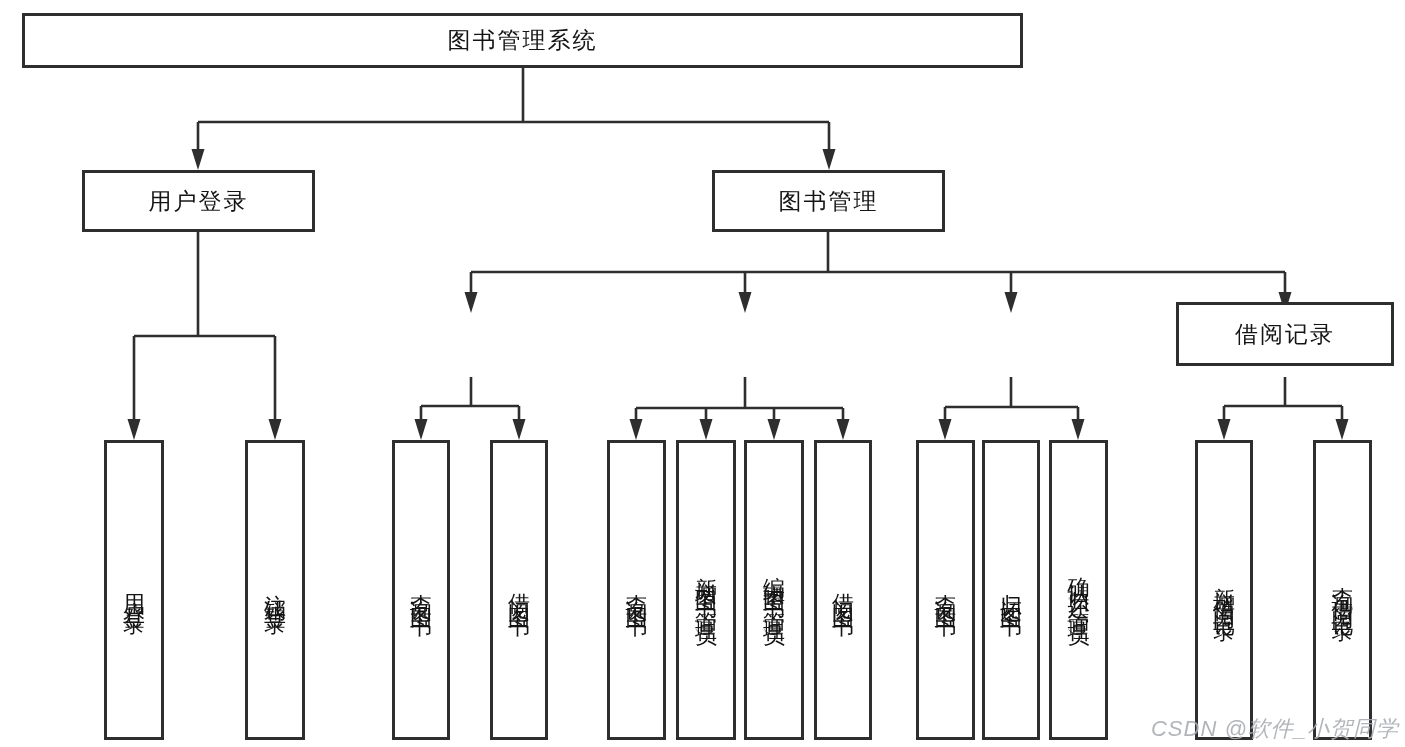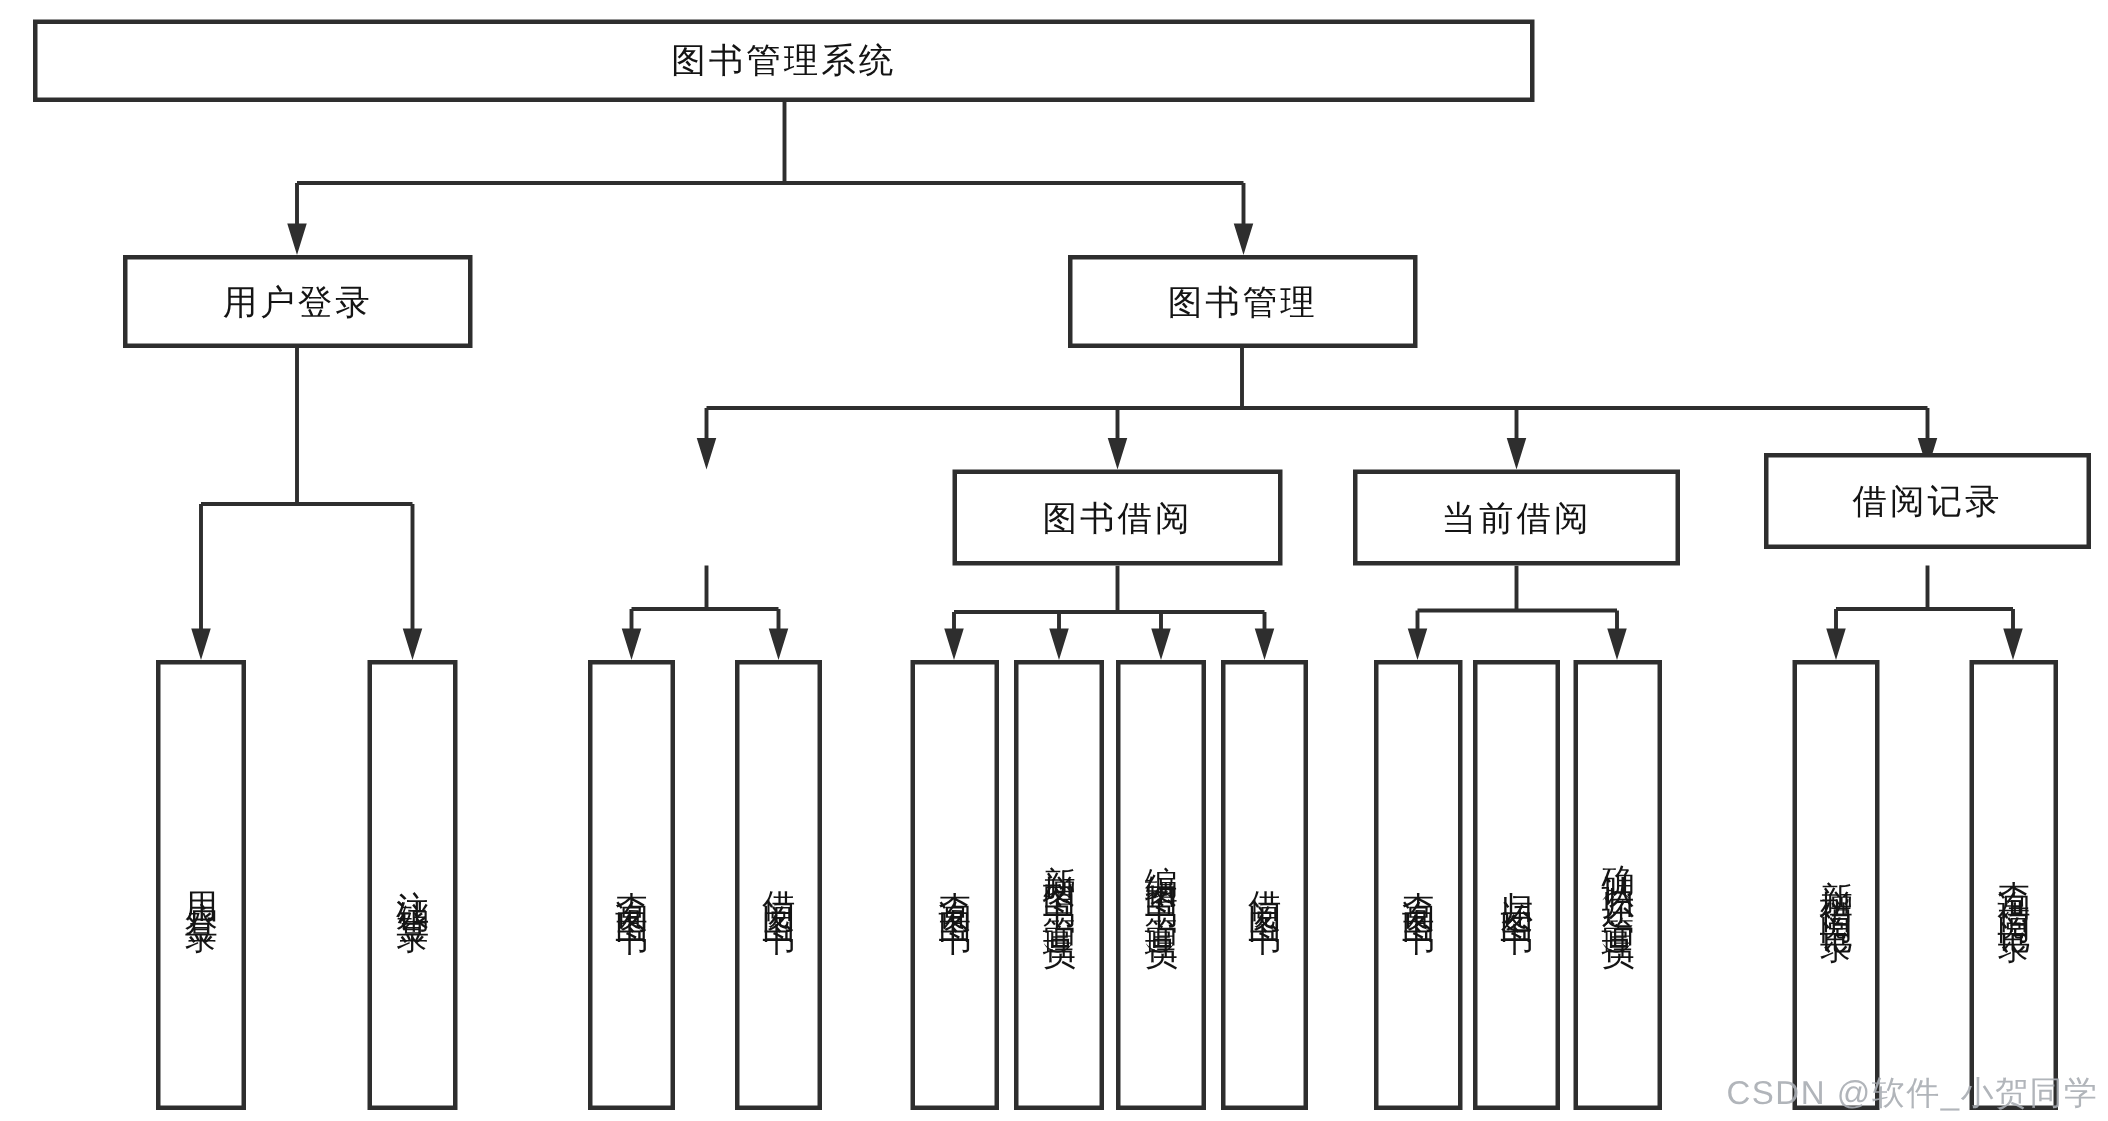--- a/index.html
+++ b/index.html
@@ -35,20 +35,21 @@
     line-height:1.1;
     white-space:nowrap;
   }
   .watermark{
     position:absolute;
     right:6px;bottom:3px;
     font-size:22px;
     color:#a9adb3;
     opacity:.9;
     letter-spacing:1px;
+    font-style:italic;
   }
 </style>
 </head>
 <body>
 
 <div id="canvas">
 
   <svg id="wires" viewBox="0 0 1405 747" xmlns="http://www.w3.org/2000/svg">
     <path fill="none" stroke="#2e2e2e" stroke-width="2.6" d="M523,68 V122 M198,122 H829 M198,122 V152 M829,122 V152
              M198,232 V336 M134,336 H275 M134,336 V422 M275,336 V422
@@ -66,22 +67,20 @@
              M767.5,419 L780.5,419 L774,440 Z M836.5,419 L849.5,419 L843,440 Z
              M938.5,419 L951.5,419 L945,440 Z M1071.5,419 L1084.5,419 L1078,440 Z
              M1217.5,419 L1230.5,419 L1224,440 Z M1335.5,419 L1348.5,419 L1342,440 Z"></path>
   </svg>
 
   <div class="hnode" style="left:22px;top:13px;width:1001px;height:55px;">图书管理系统</div>
 
   <div class="hnode" style="left:82px;top:170px;width:233px;height:62px;">用户登录</div>
   <div class="hnode" style="left:712px;top:170px;width:233px;height:62px;">图书管理</div>
 
-  <div class="hnode" style="left:635px;top:313px;width:220px;height:64px;">图书借阅</div>
-  <div class="hnode" style="left:902px;top:313px;width:218px;height:64px;">当前借阅</div>
   <div class="hnode" style="left:1176px;top:302px;width:218px;height:64px;">借阅记录</div>
 
   <div class="vnode" style="left:104px;top:440px;width:60px;height:300px;">
     <span>用户登录</span>
   </div>
   <div class="vnode" style="left:245px;top:440px;width:60px;height:300px;">
     <span>注销登录</span>
   </div>
 
   <div class="vnode" style="left:392px;top:440px;width:58px;height:300px;">

